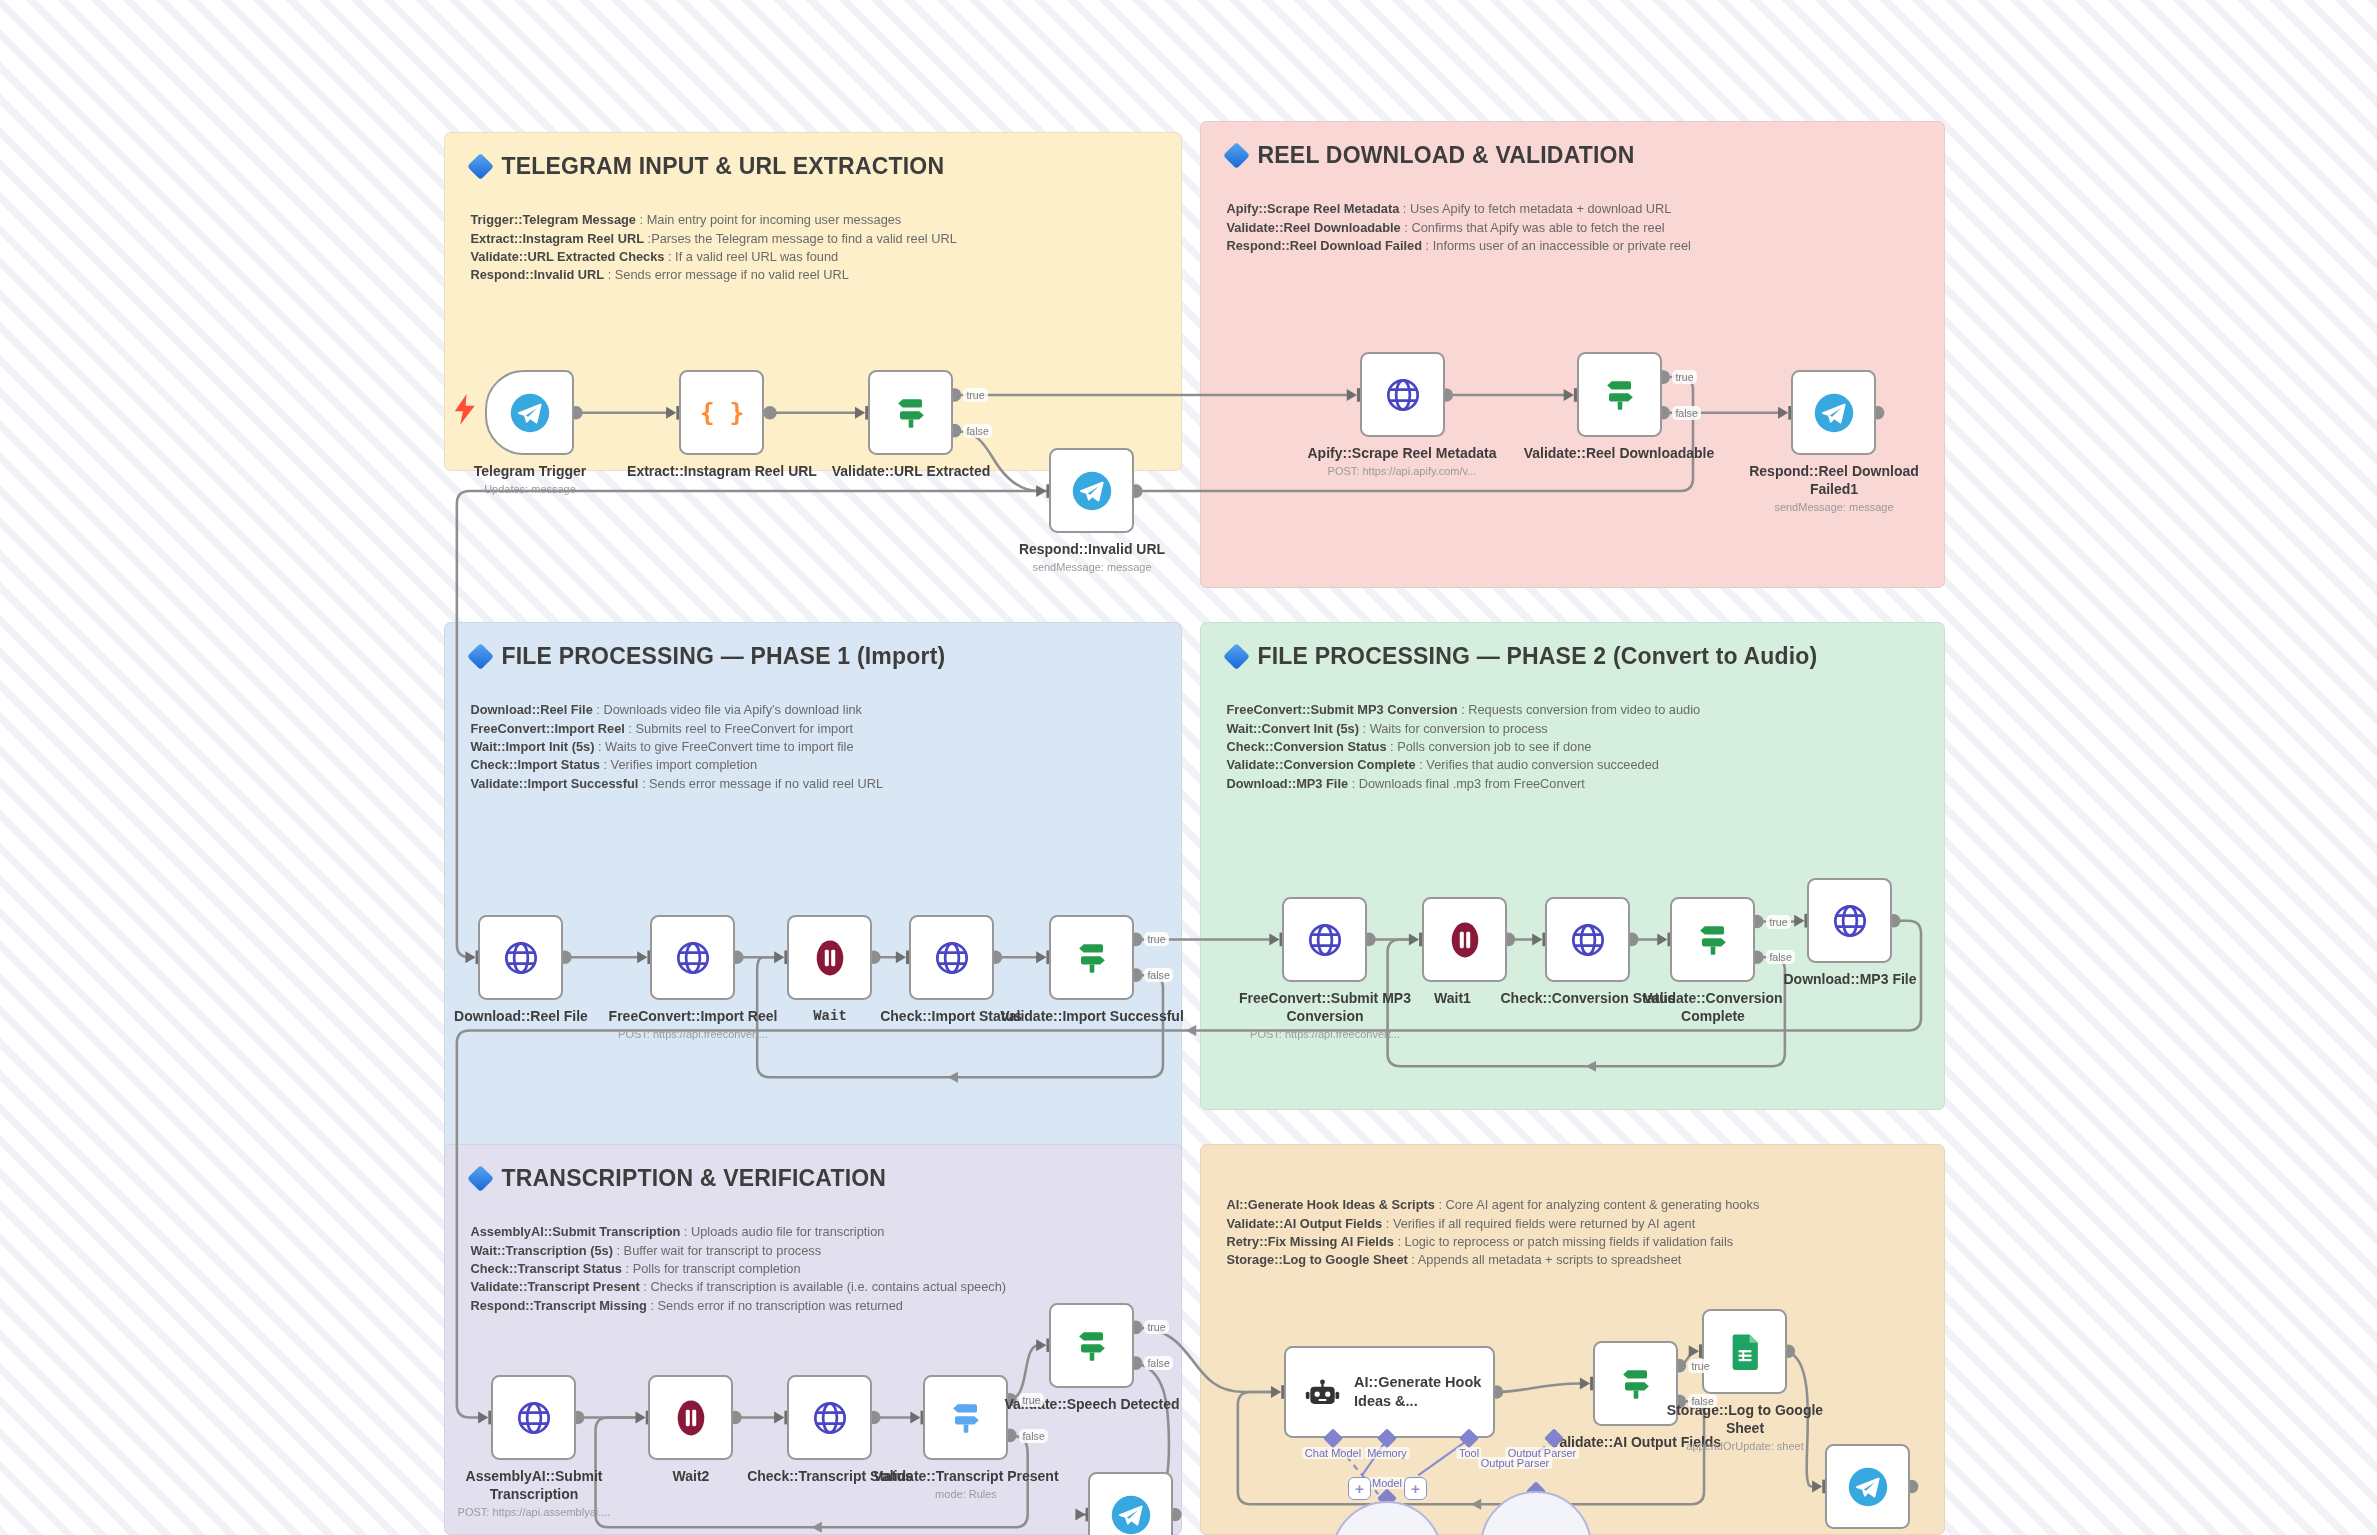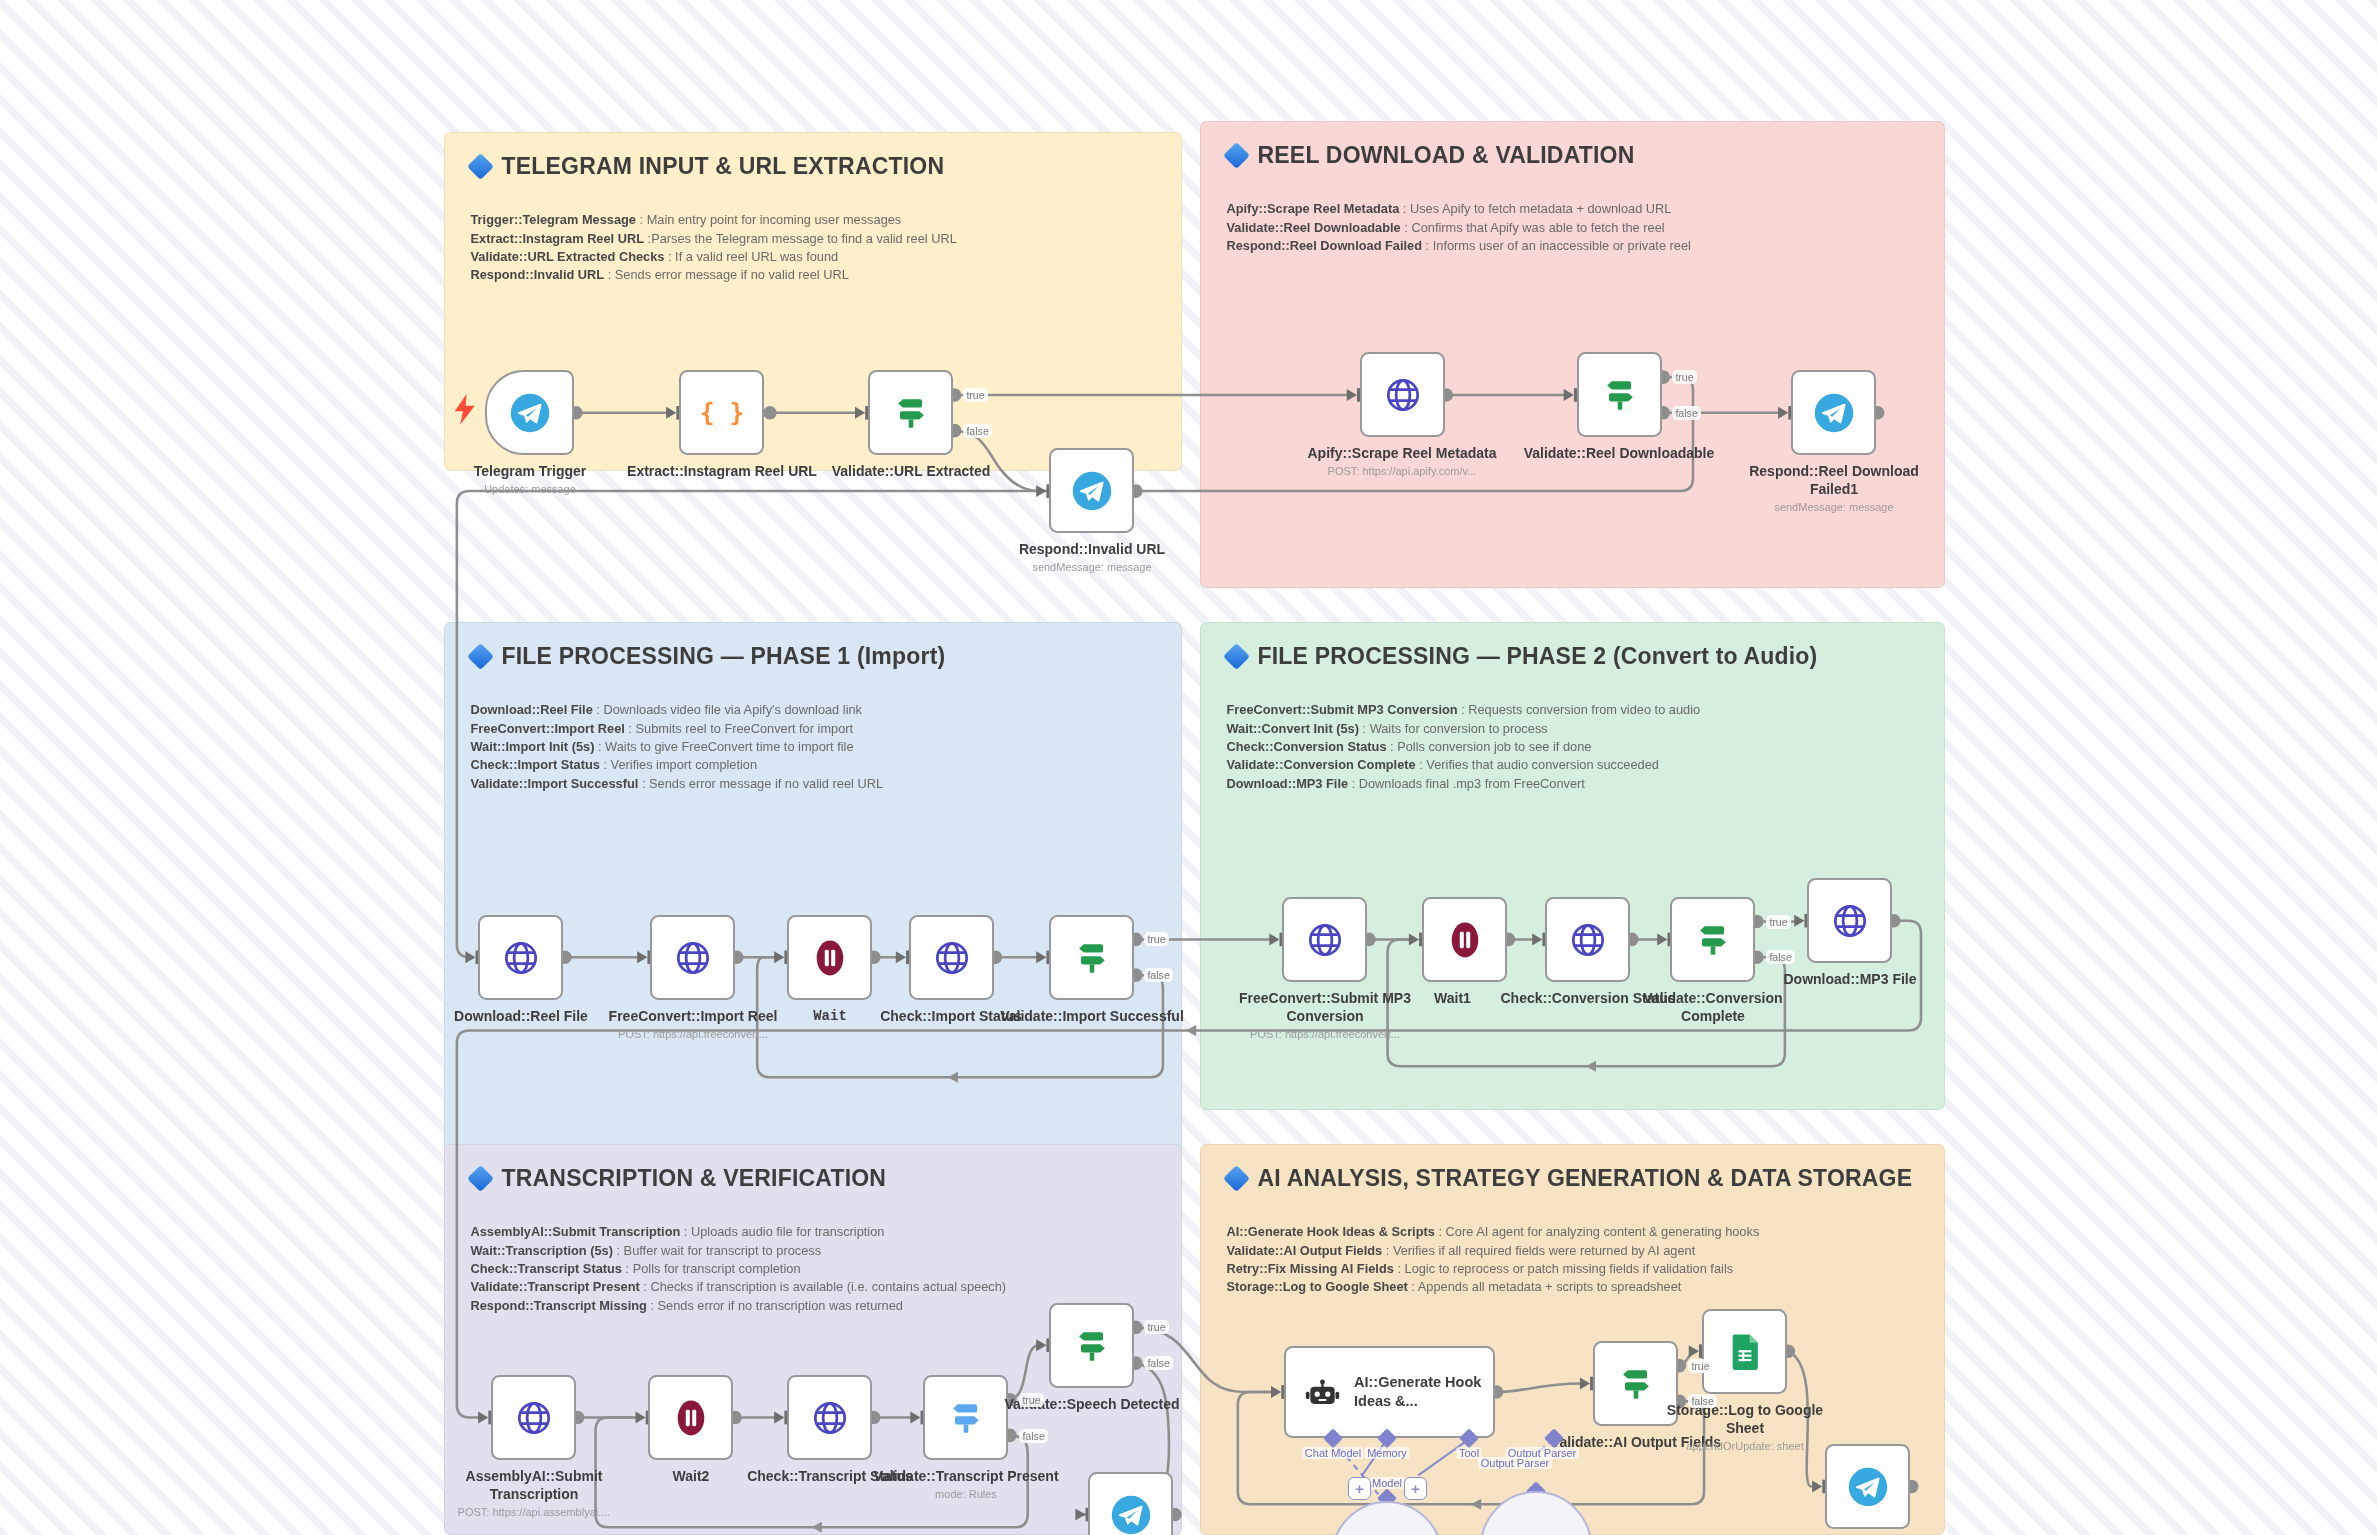--- a/index.html
+++ b/index.html
@@ -102,24 +102,20 @@
       </div>
     <div class="note-body">
         <div class="note-line"><b>AssemblyAI::Submit Transcription</b><span> : </span><span>Uploads audio file for transcription</span></div>
         <div class="note-line"><b>Wait::Transcription (5s)</b><span> : </span><span>Buffer wait for transcript to process</span></div>
         <div class="note-line"><b>Check::Transcript Status</b><span> : </span><span>Polls for transcript completion</span></div>
         <div class="note-line"><b>Validate::Transcript Present</b><span> : </span><span>Checks if transcription is available (i.e. contains actual speech)</span></div>
         <div class="note-line"><b>Respond::Transcript Missing</b><span> : </span><span>Sends error if no transcription was returned</span></div>
       </div>
     </div>
     <div class="note" style="left: 1200px; top: 1144px; width: 745px; height: 391px; background: rgb(246, 227, 195);">
-      <div class="note-title">
-      <span class="diamond"></span>
-      <span class="ttl">AI ANALYSIS, STRATEGY GENERATION &amp; DATA STORAGE</span>
-      </div>
     <div class="note-body">
         <div class="note-line"><b>AI::Generate Hook Ideas &amp; Scripts</b><span> : </span><span>Core AI agent for analyzing content &amp; generating hooks</span></div>
         <div class="note-line"><b>Validate::AI Output Fields</b><span> : </span><span>Verifies if all required fields were returned by AI agent</span></div>
         <div class="note-line"><b>Retry::Fix Missing AI Fields</b><span> : </span><span>Logic to reprocess or patch missing fields if validation fails</span></div>
         <div class="note-line"><b>Storage::Log to Google Sheet</b><span> : </span><span>Appends all metadata + scripts to spreadsheet</span></div>
       </div>
     </div>
     <svg class="edges" width="2377" height="1536" viewBox="0 0 2794 1805">
       <g fill="none" stroke="#8e8e8e" stroke-width="3" stroke-linejoin="round" stroke-linecap="round">
         <path d="M675,485 H788"></path>

